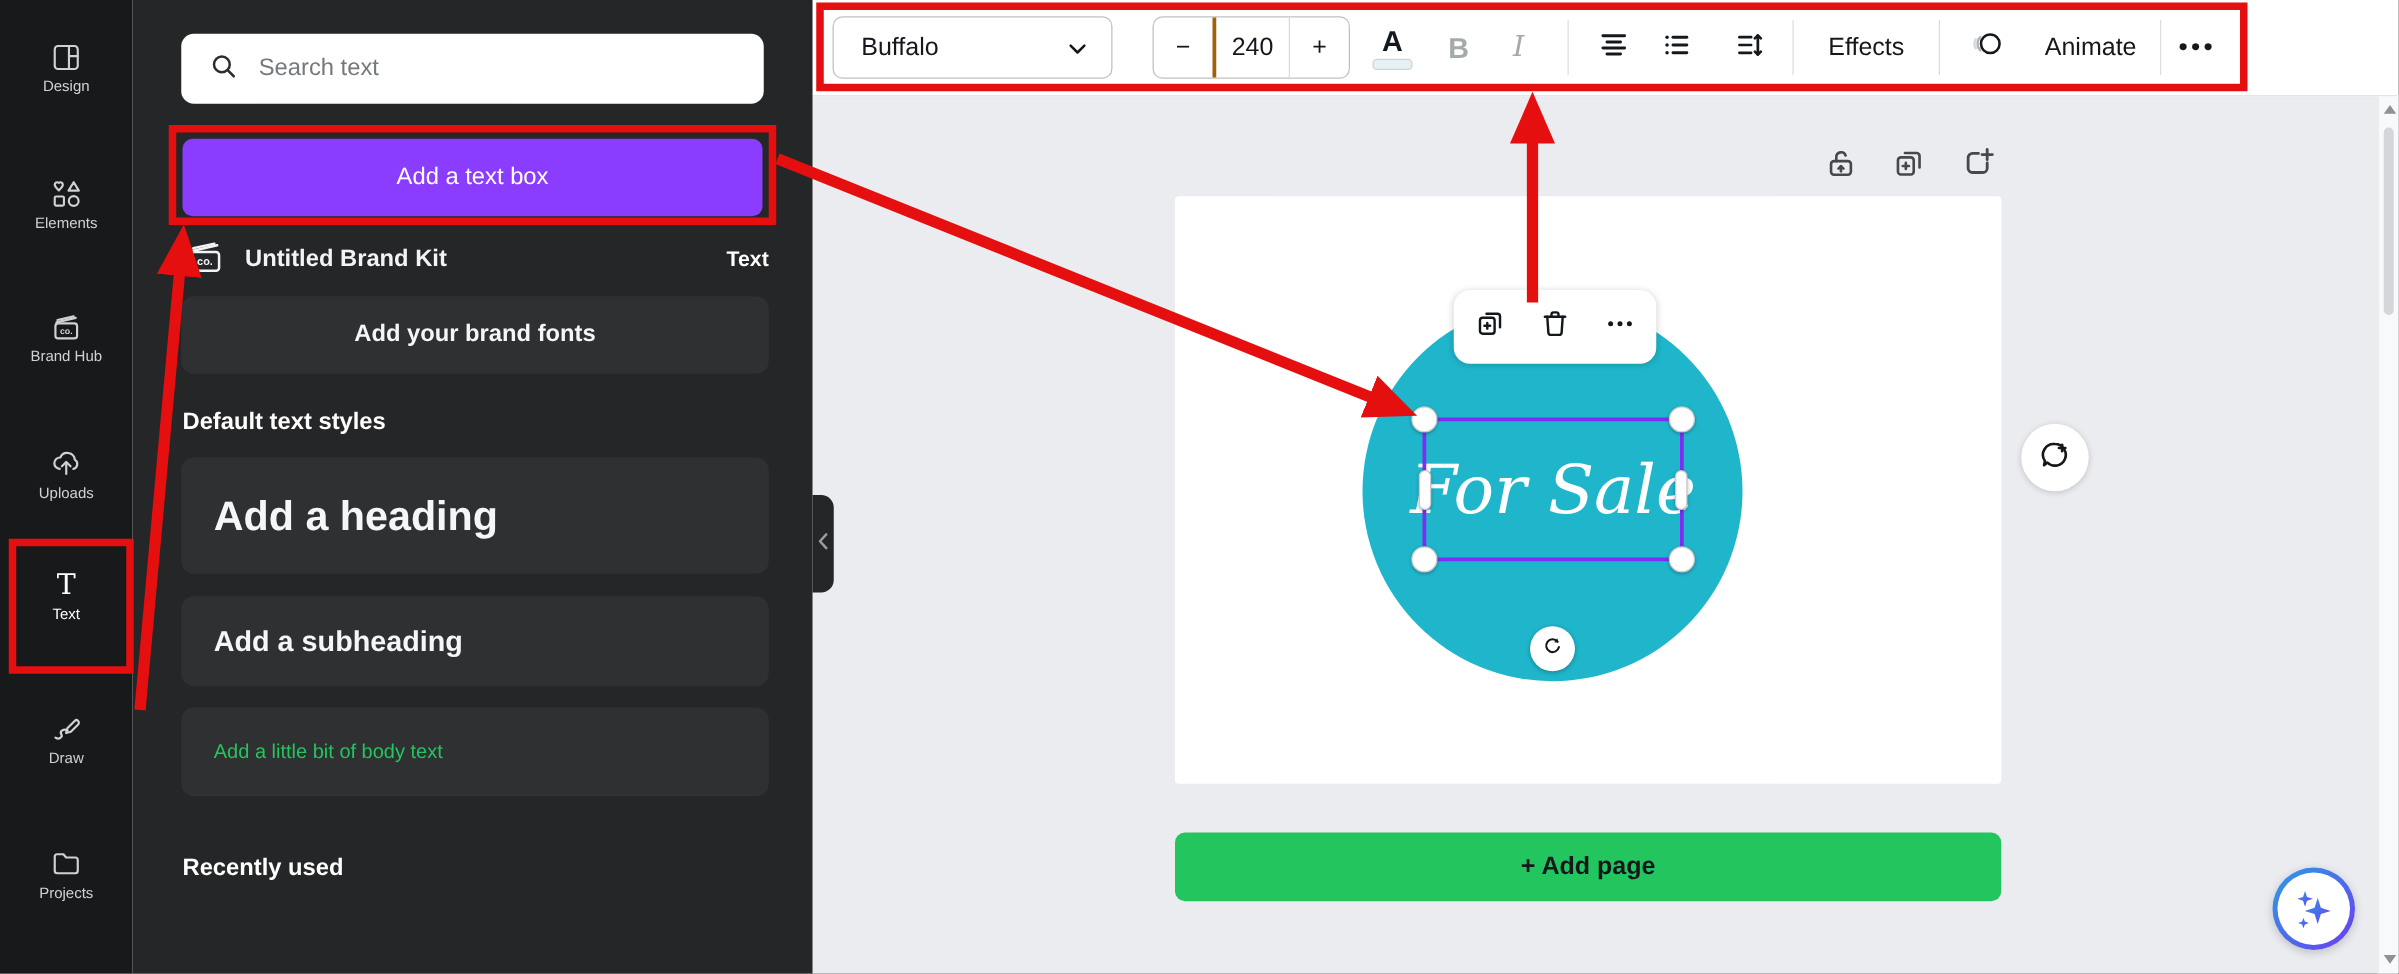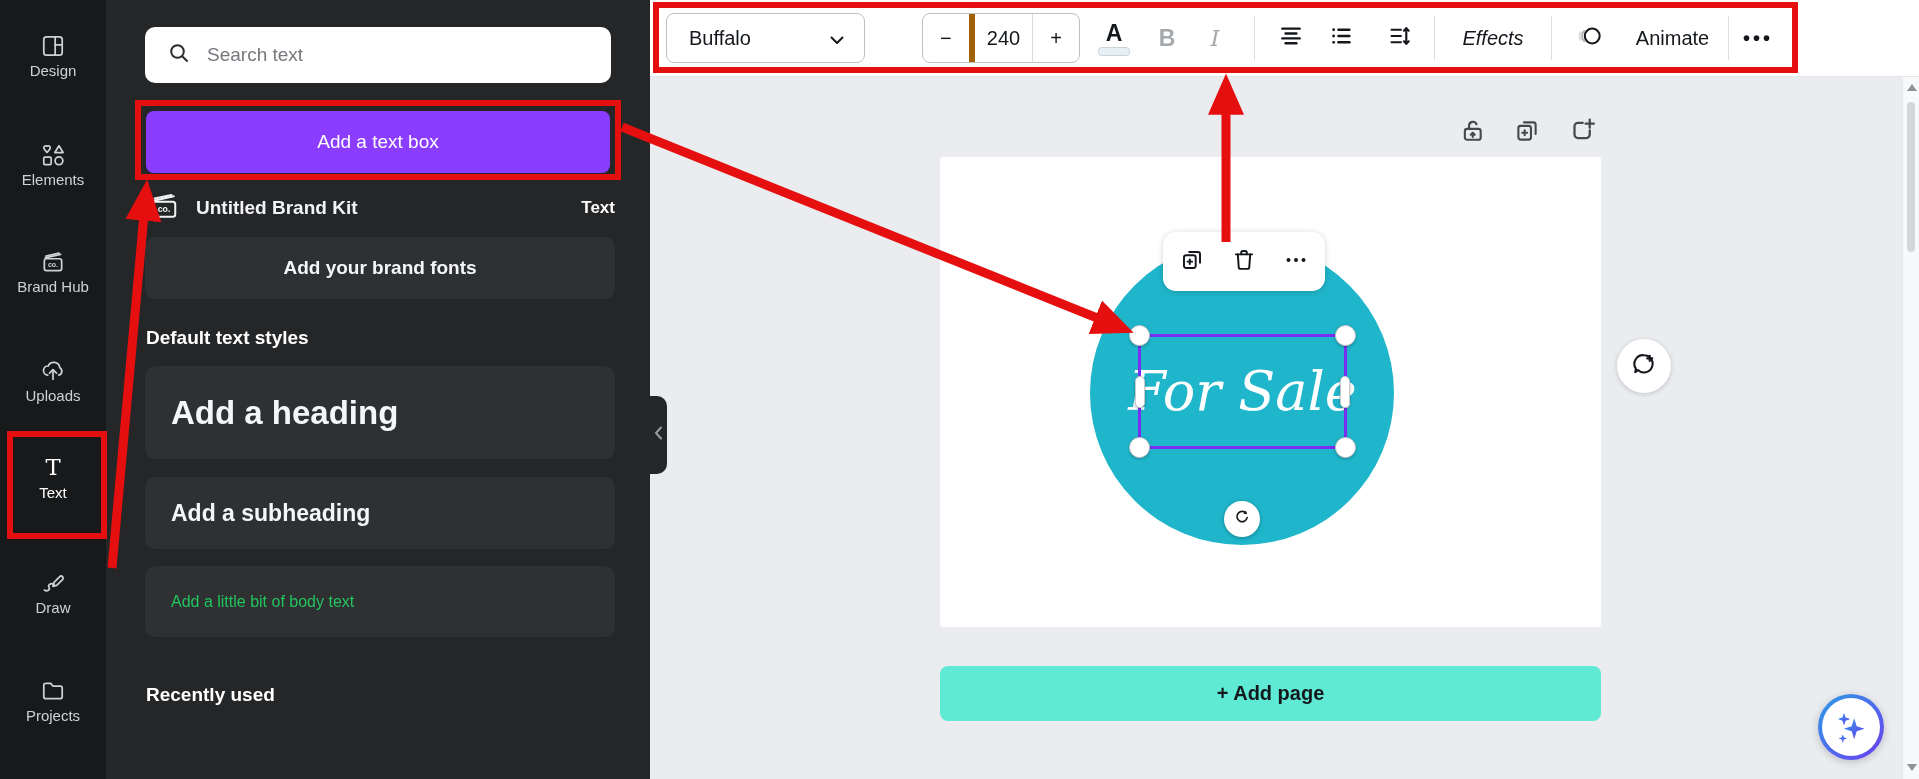--- a/index.html
+++ b/index.html
@@ -3,21 +3,21 @@
 <meta charset="utf-8">
 <style>
   html,body{margin:0;padding:0;background:#111;}
   .app{position:relative;width:1919px;height:779px;overflow:hidden;
        font-family:"Liberation Sans",sans-serif;background:#ebecf0;-webkit-font-smoothing:antialiased;}
 
   
   .sidebar{position:absolute;left:0;top:0;width:106px;height:779px;background:#18191b;z-index:3;}
   .nav-item{position:absolute;left:0;width:106px;text-align:center;color:#cfd1d3;cursor:pointer;}
   .nav-item svg{display:block;margin:0 auto;}
-  .nav-label{display:block;font-size:15px;margin-top:3px;}
+  .nav-label{display:block;font-size:12px;margin-top:3px;}
   .nav-item.selected{color:#ffffff;}
 
   
   .panel{position:absolute;left:106px;top:0;width:544px;height:779px;background:#252627;z-index:3;}
   .search-box{position:absolute;left:39px;top:27px;width:466px;height:56px;background:#fff;border-radius:10px;
               display:flex;align-items:center;padding:0 0 0 22px;box-sizing:border-box;}
   .search-box svg{flex:0 0 auto;}
   .search-box input{border:none;outline:none;background:transparent;font-family:inherit;
                     font-size:19px;color:#2b2d2f;margin-left:14px;width:380px;}
   .search-box input::placeholder{color:#75787c;}
@@ -34,37 +34,37 @@
   .btn-heading{top:366px;height:93px;font-size:33px;font-weight:bold;text-align:left;padding-left:26px;}
   .btn-subheading{top:477px;height:72px;font-size:23px;font-weight:bold;text-align:left;padding-left:26px;}
   .btn-body{top:566px;height:71px;font-size:16px;text-align:left;padding-left:26px;color:#22c55e;}
   .collapse-tab{position:absolute;left:650px;top:396px;width:17px;height:78px;background:#252627;
                 border-radius:0 10px 10px 0;z-index:4;display:flex;align-items:center;justify-content:center;cursor:pointer;}
 
   
   .toolbar{position:absolute;left:650px;top:0;right:0;height:76px;background:#ffffff;z-index:2;
            border-bottom:1px solid #e4e5e8;color:#14181c;}
   .tb{position:absolute;display:flex;align-items:center;justify-content:center;cursor:pointer;}
-  .font-select{left:16px;top:13px;width:199px;height:50px;border:1px solid #bfc1c4;border-radius:8px;
+  .font-select{left:16px;top:13px;width:224px;height:50px;border:1px solid #bfc1c4;border-radius:8px;
                justify-content:flex-start;padding:0 20px 0 22px;box-sizing:border-box;font-size:20px;}
   .font-select .fs-name{flex:1;}
   .stepper{position:absolute;left:272px;top:13px;width:158px;height:50px;border:1px solid #bfc1c4;border-radius:8px;
            display:flex;box-sizing:border-box;font-size:20px;}
   .stepper>div{display:flex;align-items:center;justify-content:center;cursor:pointer;}
-  .st-minus{width:48px;} .st-val{width:60px;border-left:6px solid #a16207;border-right:1px solid #d9dbdd;} .st-plus{width:48px;}
+  .st-minus{width:48px;} .st-val{width:60px;border-left:3px solid #a16207;border-right:1px solid #d9dbdd;} .st-plus{width:48px;}
   .tb-icon{top:16px;width:42px;height:44px;border-radius:6px;}
   .color-btn{left:443px;flex-direction:column;}
   .color-btn .glyph-a{font-size:23px;font-weight:bold;line-height:24px;}
   .color-btn .color-bar{width:30px;height:7px;border-radius:3.5px;background:#e7f0f5;border:1px solid #c9d4da;margin-top:2px;}
   .bold-btn{left:496px;font-size:23px;font-weight:bold;color:#a6a9ac;}
   .italic-btn{left:544px;font-size:23px;font-style:italic;font-family:"DejaVu Serif",serif;color:#a6a9ac;}
   .tb-sep{position:absolute;top:16px;width:1px;height:44px;background:#dcdedf;}
   .sep1{left:604px;} .sep2{left:784px;} .sep3{left:901px;} .sep4{left:1078px;}
   .align-btn{left:620px;} .list-btn{left:670px;} .spacing-btn{left:729px;}
-  .effects-btn{left:797px;top:16px;width:92px;height:44px;font-size:20px;font-style:italic;}
+  .effects-btn{left:797px;top:16px;width:92px;height:44px;font-size:20px;}
   .animate-btn{left:916px;top:16px;width:152px;height:44px;font-size:20px;gap:25px;}
   .animate-btn svg{margin-right:8px;}
   .more-btn{left:1086px;top:16px;width:44px;height:44px;font-size:20px;letter-spacing:3px;font-weight:bold;}
 
   
   .canvas{position:absolute;left:650px;top:76px;right:0;bottom:0;background:#ebecf0;z-index:1;}
   .page-action{position:absolute;top:40px;width:34px;height:34px;display:flex;align-items:center;justify-content:center;cursor:pointer;color:#45484c;}
   .pa-lock{left:806px;} .pa-dup{left:860px;} .pa-new{left:917px;}
   .page{position:absolute;left:290px;top:81px;width:661px;height:470px;background:#ffffff;border-radius:3px;cursor:pointer;}
   .shape-circle{position:absolute;left:150px;top:84px;width:304px;height:304px;border-radius:50%;background:var(--shape-teal);cursor:pointer;}
@@ -78,21 +78,21 @@
   .h-side{position:absolute;width:10px;height:32px;border-radius:5px;background:#fff;border:1px solid #c9cacd;
           box-shadow:0 1px 3px rgba(0,0,0,.3);top:50%;margin-top:-16px;box-sizing:border-box;}
   .h-left{left:-6px;} .h-right{right:-6px;}
   .rotate-handle{position:absolute;left:284px;top:344px;width:36px;height:36px;border-radius:50%;background:#fff;
                  box-shadow:0 1px 4px rgba(0,0,0,.3);display:flex;align-items:center;justify-content:center;cursor:grab;}
   .ctx-toolbar{position:absolute;left:223px;top:75px;width:162px;height:59px;background:#fff;border-radius:13px;
                box-shadow:0 1px 6px rgba(0,0,0,.18);display:flex;align-items:center;justify-content:center;gap:24px;z-index:6;}
   .ctx-btn{width:28px;height:28px;display:flex;align-items:center;justify-content:center;cursor:pointer;color:#14181c;}
   .comment-bubble{position:absolute;left:967px;top:263px;width:54px;height:54px;border-radius:50%;background:#fff;
                   box-shadow:0 1px 5px rgba(0,0,0,.18);display:flex;align-items:center;justify-content:center;cursor:pointer;color:#14181c;}
-  .add-page{position:absolute;left:290px;top:590px;width:661px;height:55px;border:none;border-radius:8px;background:#5eead4;
+  .add-page{position:absolute;left:290px;top:590px;width:661px;height:55px;border:none;border-radius:8px;background:#22c55e;
             font-family:inherit;font-size:20px;font-weight:bold;color:#14181c;cursor:pointer;}
   .assistant{position:absolute;left:1168px;top:618px;width:66px;height:66px;border-radius:50%;cursor:pointer;
              background:linear-gradient(135deg,#2d9ce6,#6b3df0);box-shadow:0 2px 8px rgba(0,0,0,.2);
              display:flex;align-items:center;justify-content:center;}
   .assistant .inner{width:58px;height:58px;border-radius:50%;background:#fff;display:flex;align-items:center;justify-content:center;}
   .scrollbar{position:absolute;right:0;top:0;width:16px;bottom:0;background:#f8f9fa;border-left:1px solid #e7e8ea;}
   .sb-up,.sb-down{position:absolute;left:4px;width:0;height:0;border-left:5px solid transparent;border-right:5px solid transparent;cursor:pointer;}
   .sb-up{top:8px;border-bottom:7px solid #8f9295;}
   .sb-down{bottom:8px;border-top:7px solid #8f9295;}
   .sb-thumb{position:absolute;left:4px;top:26px;width:8px;height:150px;border-radius:4px;background:#d4d7da;cursor:pointer;}

